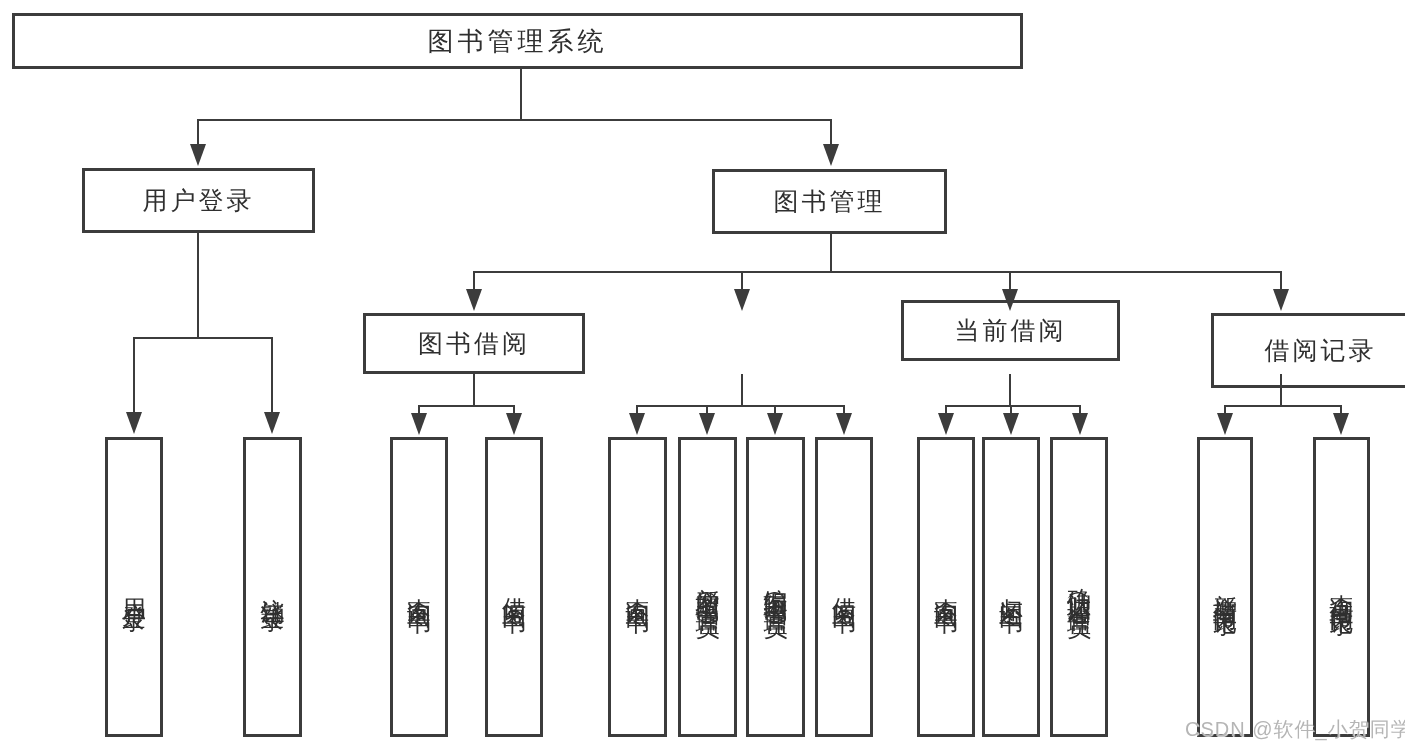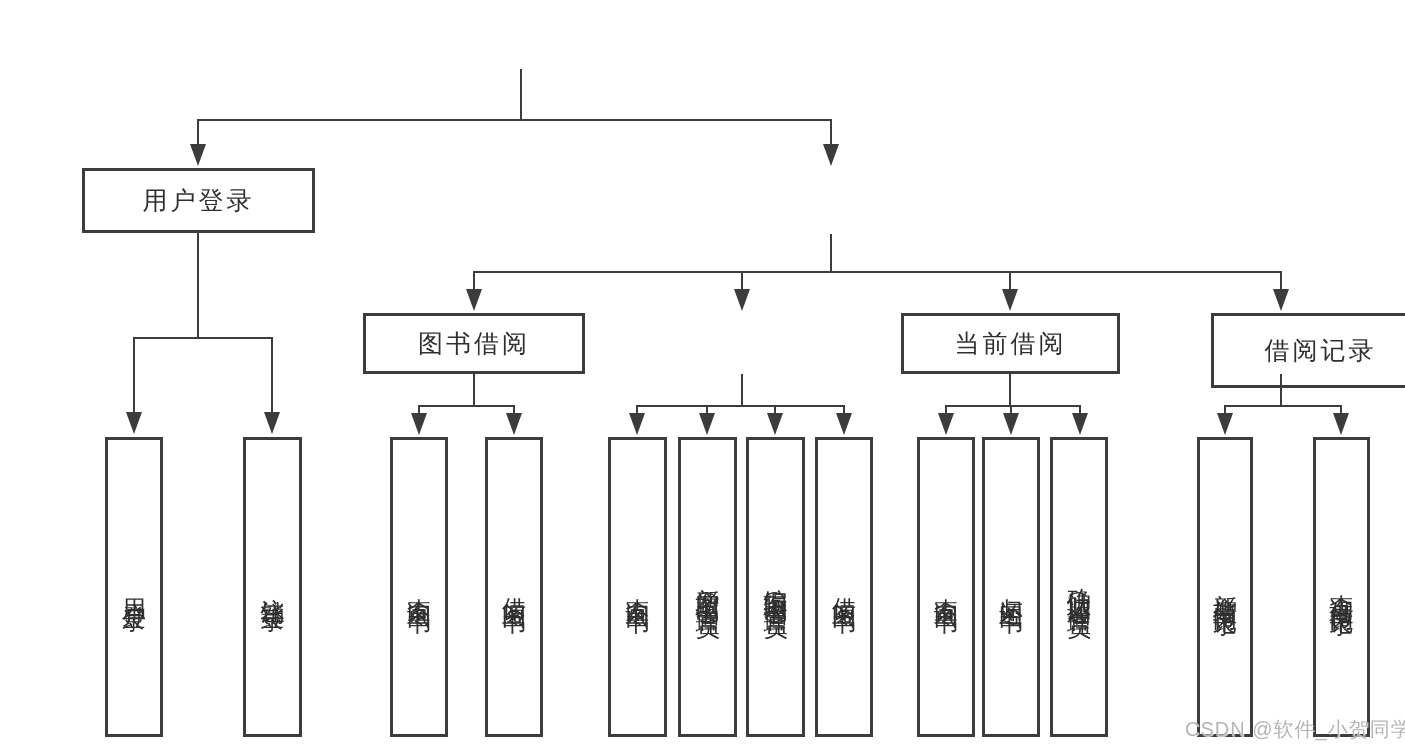--- a/index.html
+++ b/index.html
@@ -40,29 +40,35 @@
     font-size:20px;letter-spacing:1px;white-space:nowrap;
     color:var(--watermark);text-shadow:1px 1px 1px rgba(255,255,255,.85);
     z-index:5;
   }
 </style>
 </head>
 <body>
 
 <div class="canvas">
 
+  <div class="node h root" style="left:12px;top:13px;width:1011px;height:56px">
+    <span class="lbl">图书管理系统</span>
+  </div>
 
   <div class="node h" style="left:82px;top:168px;width:233px;height:65px">
     <span class="lbl">用户登录</span>
+  </div>
+  <div class="node h" style="left:712px;top:169px;width:235px;height:65px">
+    <span class="lbl">图书管理</span>
   </div>
 
   <div class="node h" style="left:363px;top:313px;width:222px;height:61px">
     <span class="lbl">图书借阅</span>
   </div>
-  <div class="node h" style="left:901px;top:313px;width:219px;height:61px">
+  <div class="node h" style="left:901px;top:300px;width:219px;height:61px">
     <span class="lbl">当前借阅</span>
   </div>
   <div class="node h" style="left:1211px;top:313px;width:219px;height:75px">
     <span class="lbl">借阅记录</span>
   </div>
 
   <div class="node v" style="left:105px;top:437px;width:58px;height:300px">
     <span class="lbl">用户登录</span>
   </div>
   <div class="node v" style="left:243px;top:437px;width:59px;height:300px">

